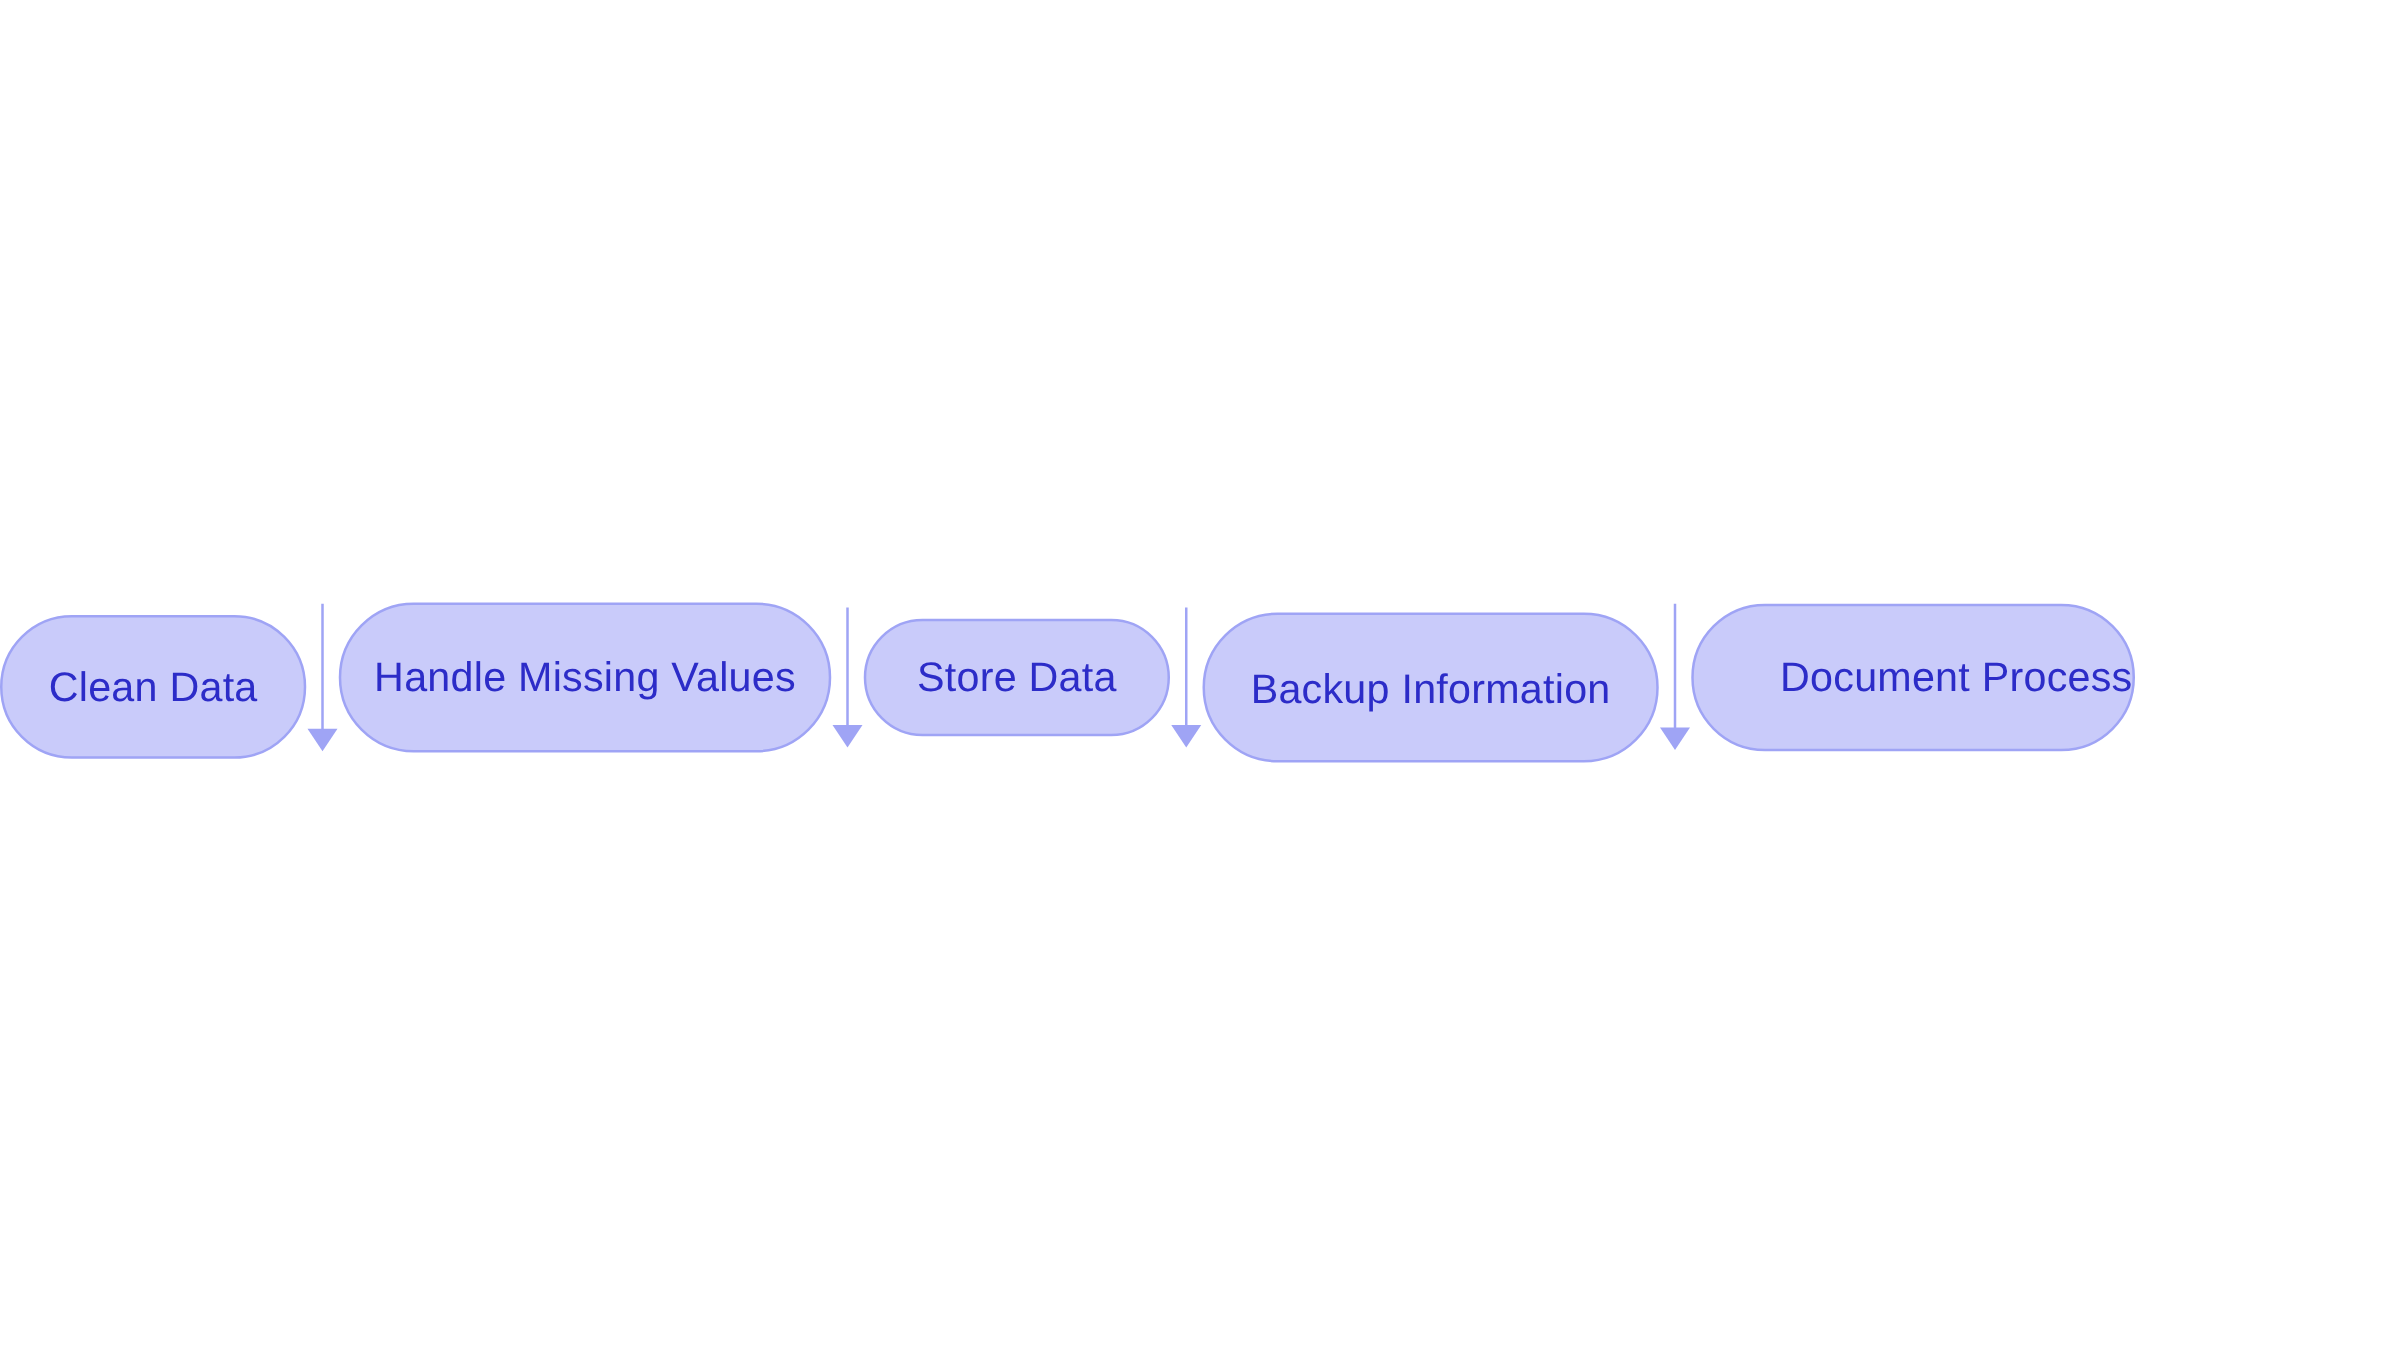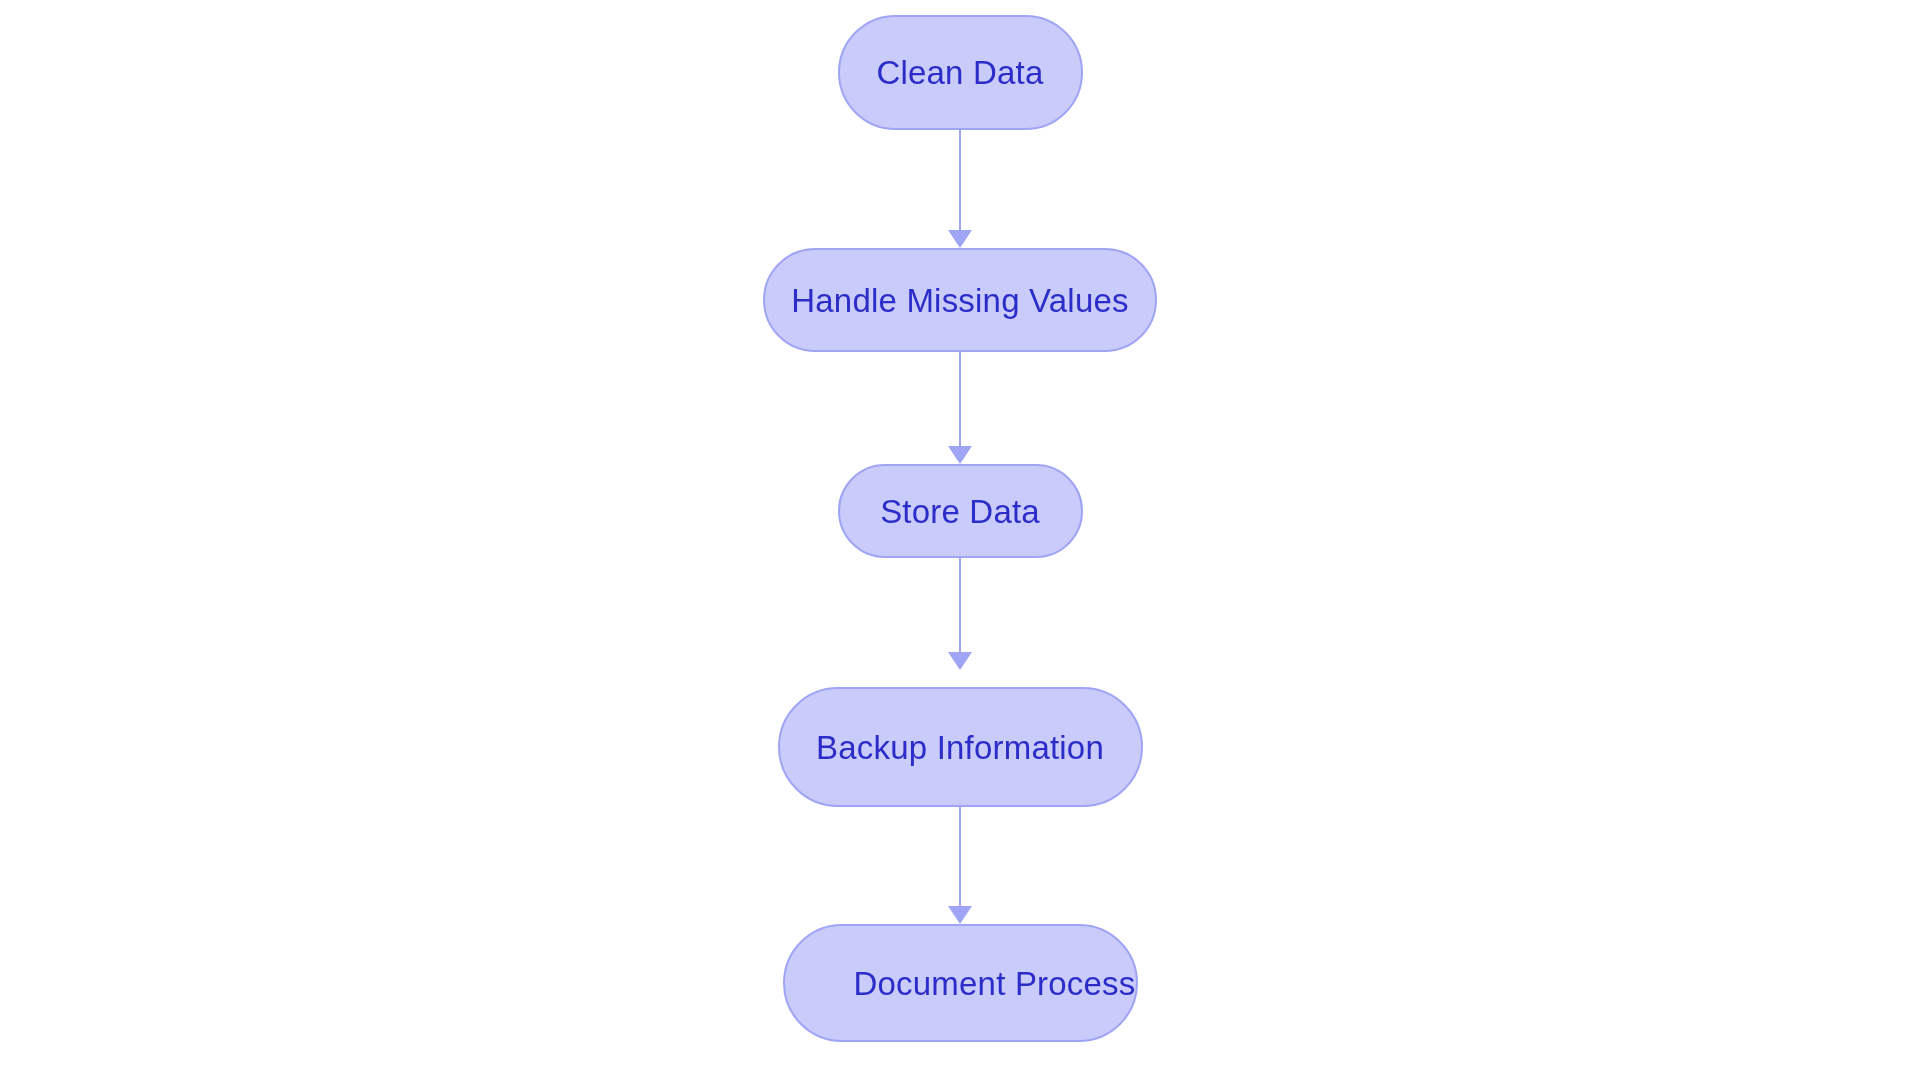--- a/index.html
+++ b/index.html
@@ -21,21 +21,21 @@
     background: #ffffff;
   }
 
   .flow-column {
     position: absolute;
     left: 0;
     top: 0;
     width: 1920px;
     height: 1083px;
     display: flex;
-    flex-direction: column;
+    flex-direction: row;
     align-items: center;
     justify-content: flex-start;
   }
 
   .node {
     box-sizing: border-box;
     display: flex;
     align-items: center;
     justify-content: center;
     background: #c9cbfa;
@@ -52,21 +52,21 @@
 
   .node-label {
     color: #2c2cc8;
     font-size: 33px;
     line-height: 1;
     white-space: nowrap;
   }
 
   
   .node-0 { width: 245px; height: 115px; margin-top: 15px; }
-  .node-1 { width: 394px; height: 104px; }
+  .node-1 { width: 394px; height: 120px; }
   .node-2 { width: 245px; height: 94px; text-align: right; }
   .node-3 { width: 365px; height: 120px; margin-top: 17px; }
   .node-4 { width: 355px; height: 118px; justify-content: flex-end; }
 
   .connector {
     position: relative;
     width: 26px;
     display: flex;
     flex-direction: column;
     align-items: center;

